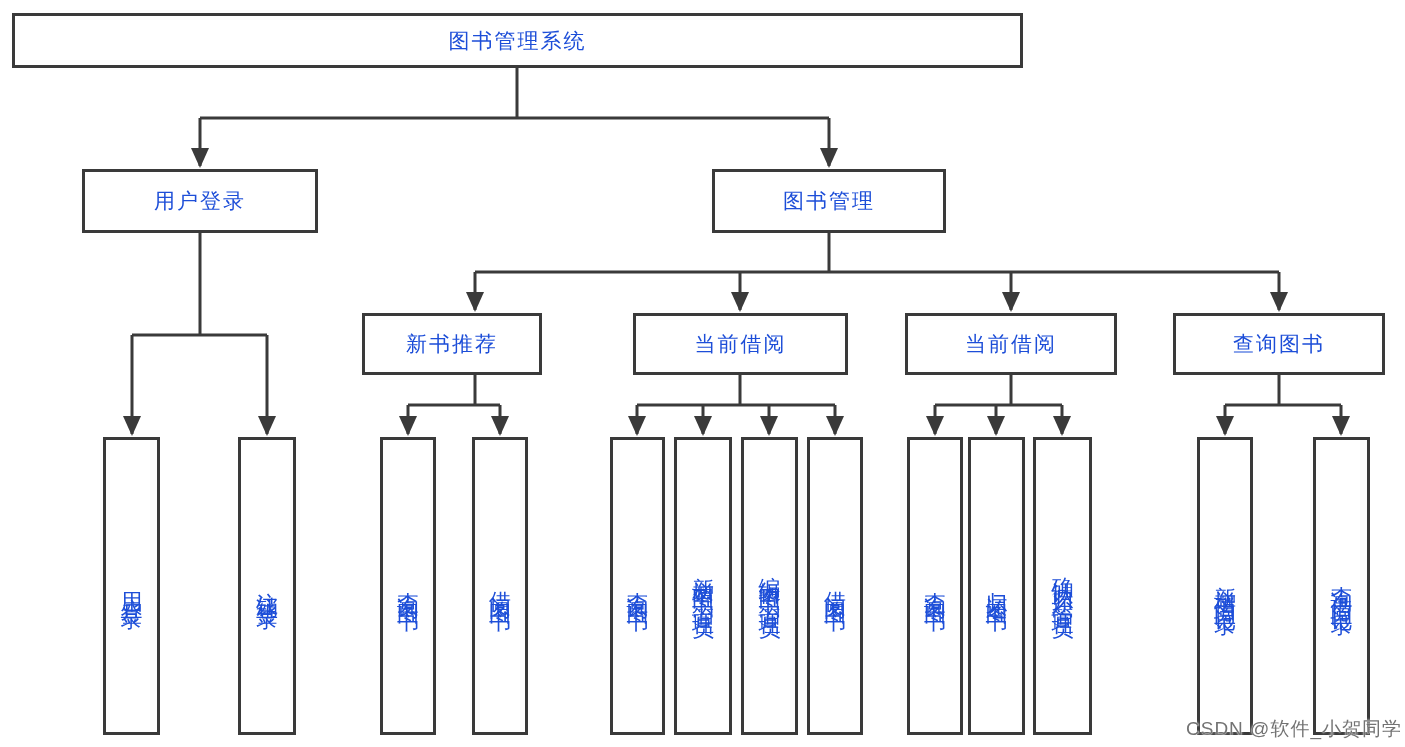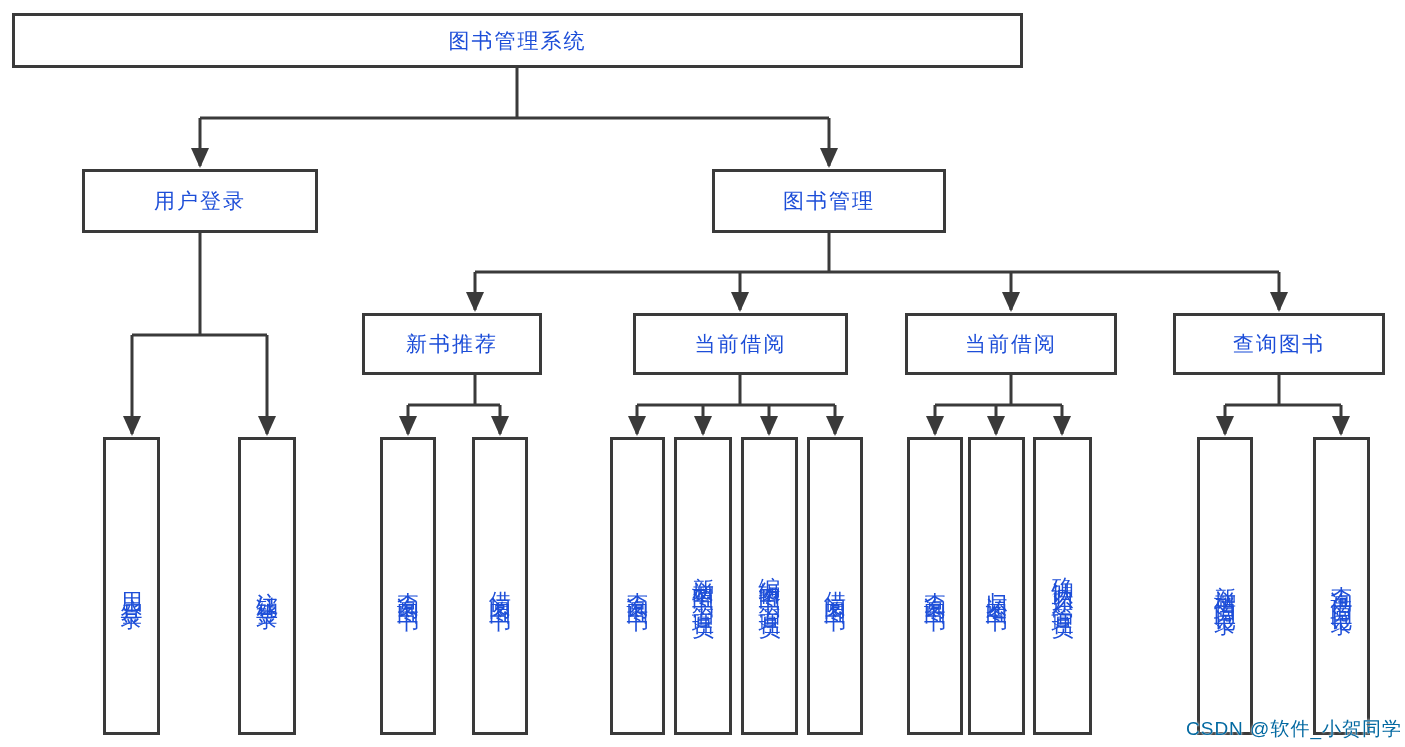--- a/index.html
+++ b/index.html
@@ -44,21 +44,21 @@
     letter-spacing: 6px;
     line-height: 1.1;
     white-space: nowrap;
   }
   .watermark {
     position: absolute;
     left: 1186px;
     top: 716px;
     font-size: 19px;
     letter-spacing: 1px;
-    color: #0369a1;
+    color: #737373;
     text-shadow: 0 0 3px #ffffff, 0 0 1px #ffffff;
     white-space: nowrap;
     z-index: 5;
   }
 </style>
 </head>
 <body>
 
 <div class="canvas">
 

